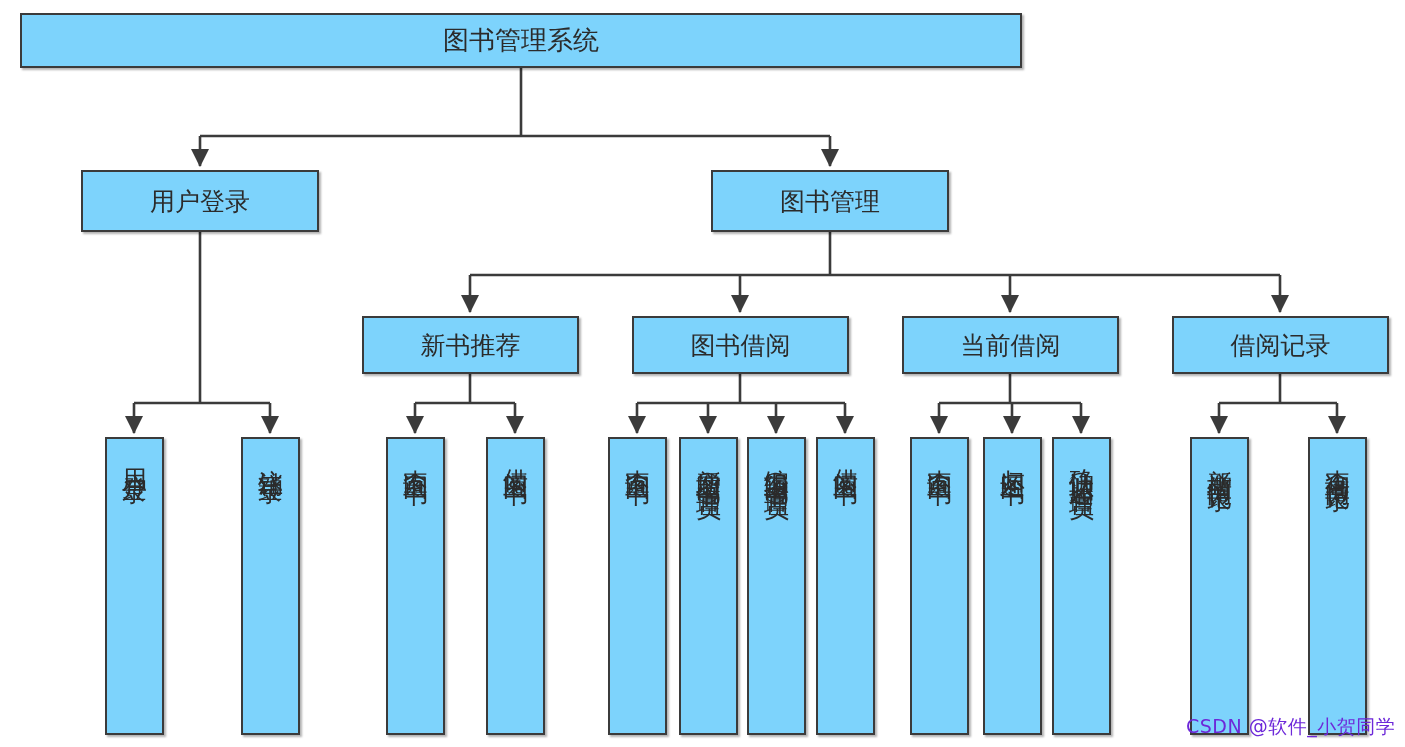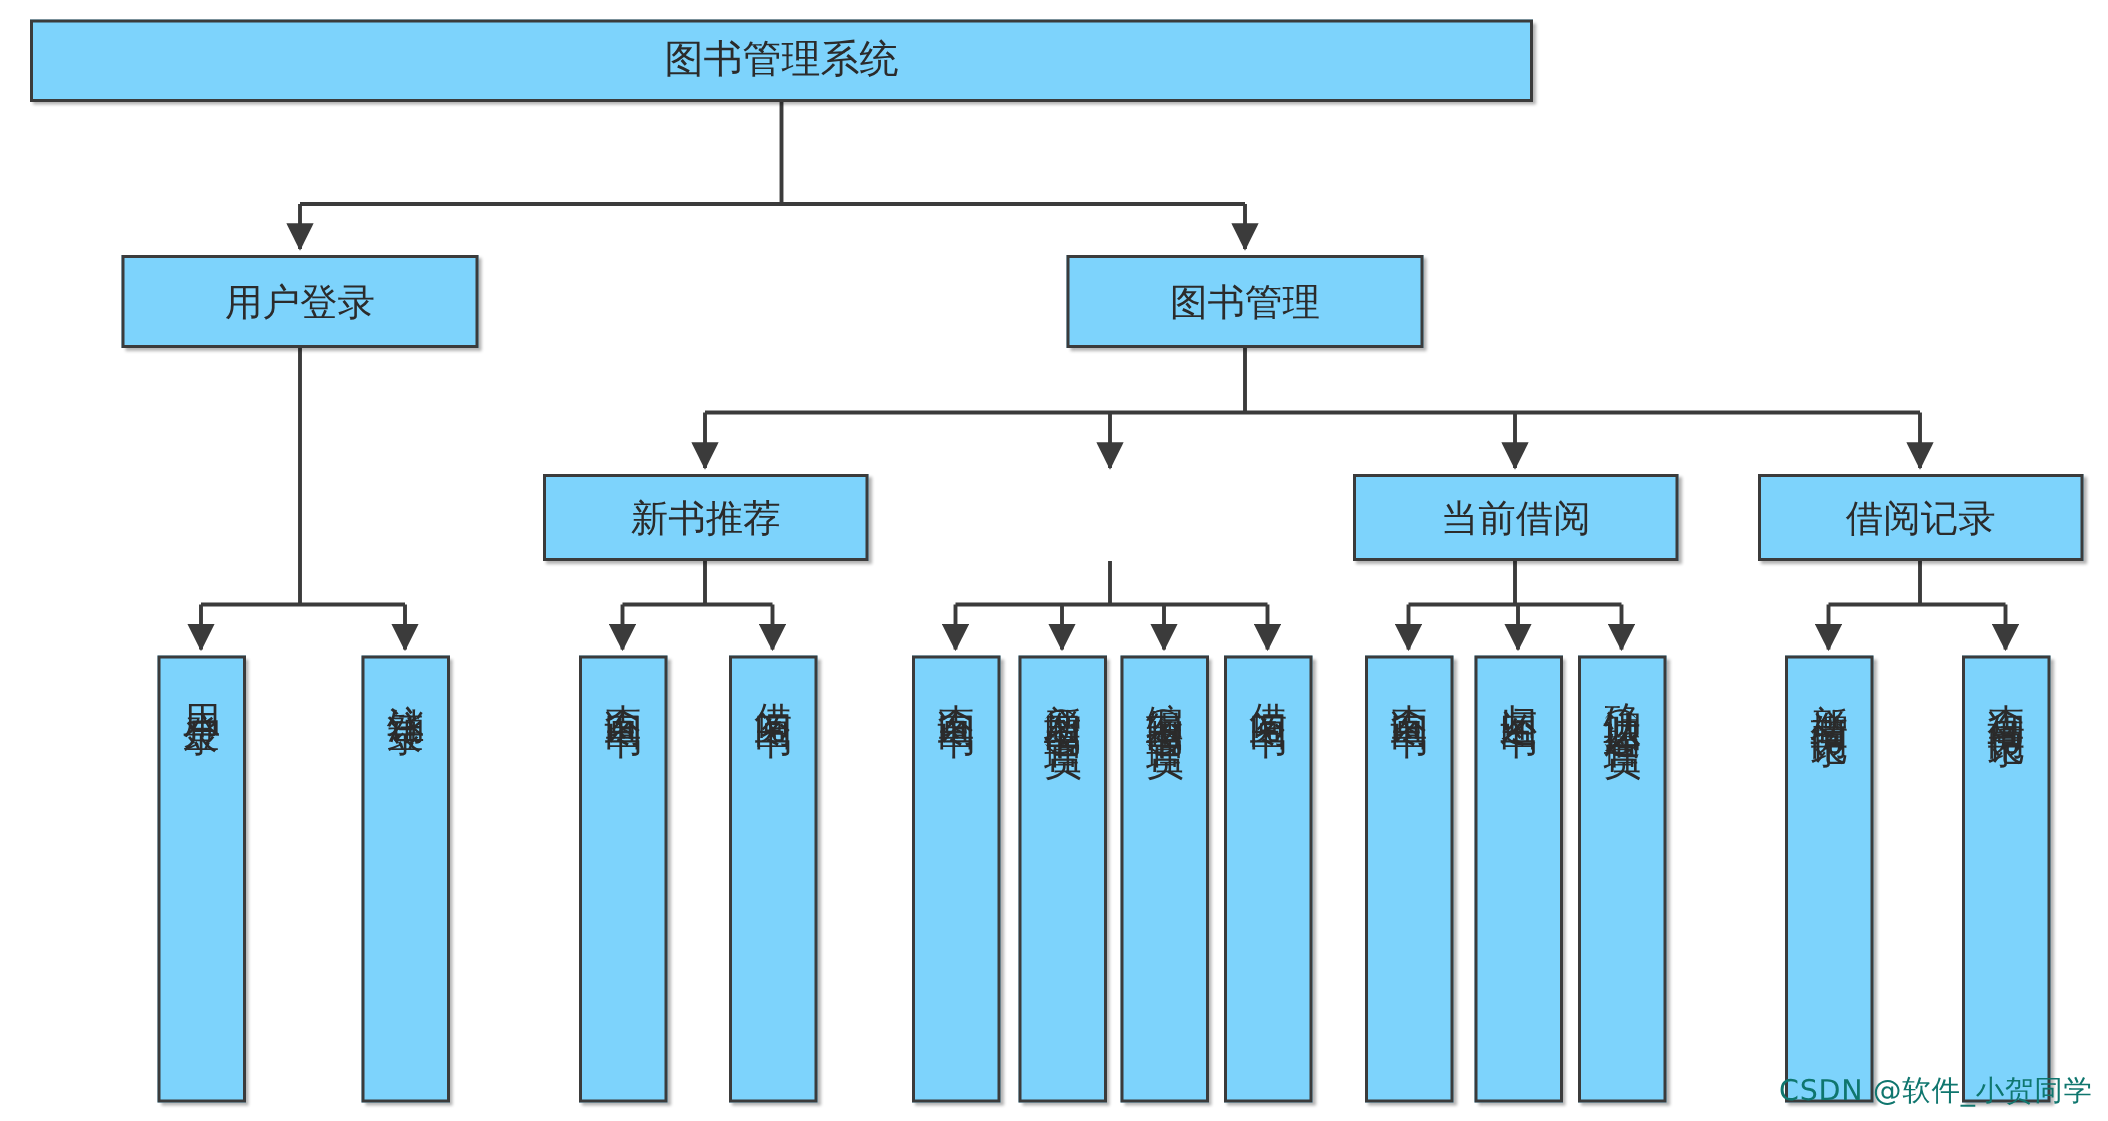--- a/index.html
+++ b/index.html
@@ -61,21 +61,21 @@
     font-size: 25px;
     letter-spacing: 4px;
     line-height: 1;
     white-space: nowrap;
   }
   .watermark {
     position: absolute;
     left: 1186px;
     top: 714px;
     font-size: 19px;
-    color: #0f766e;
+    color: #6d28d9;
     letter-spacing: 0.5px;
     white-space: nowrap;
     z-index: 6;
     pointer-events: none;
   }
 </style>
 </head>
 <body>
 
 <div id="canvas">
@@ -137,20 +137,23 @@
   <div class="node h-node" style="left:81px; top:170px; width:238px; height:62px;">
     <span class="cap">用户登录</span>
   </div>
   <div class="node h-node" style="left:711px; top:170px; width:238px; height:62px;">
     <span class="cap">图书管理</span>
   </div>
 
   <div class="node h-node" style="left:362px; top:316px; width:217px; height:58px;">
     <span class="cap">新书推荐</span>
   </div>
+  <div class="node h-node" style="left:632px; top:316px; width:217px; height:58px;">
+    <span class="cap">图书借阅</span>
+  </div>
   <div class="node h-node" style="left:902px; top:316px; width:217px; height:58px;">
     <span class="cap">当前借阅</span>
   </div>
   <div class="node h-node" style="left:1172px; top:316px; width:217px; height:58px;">
     <span class="cap">借阅记录</span>
   </div>
 
   <div class="node v-node" style="left:105px; top:437px; width:59px; height:298px;">
     <span class="cap">用户登录</span>
   </div>

